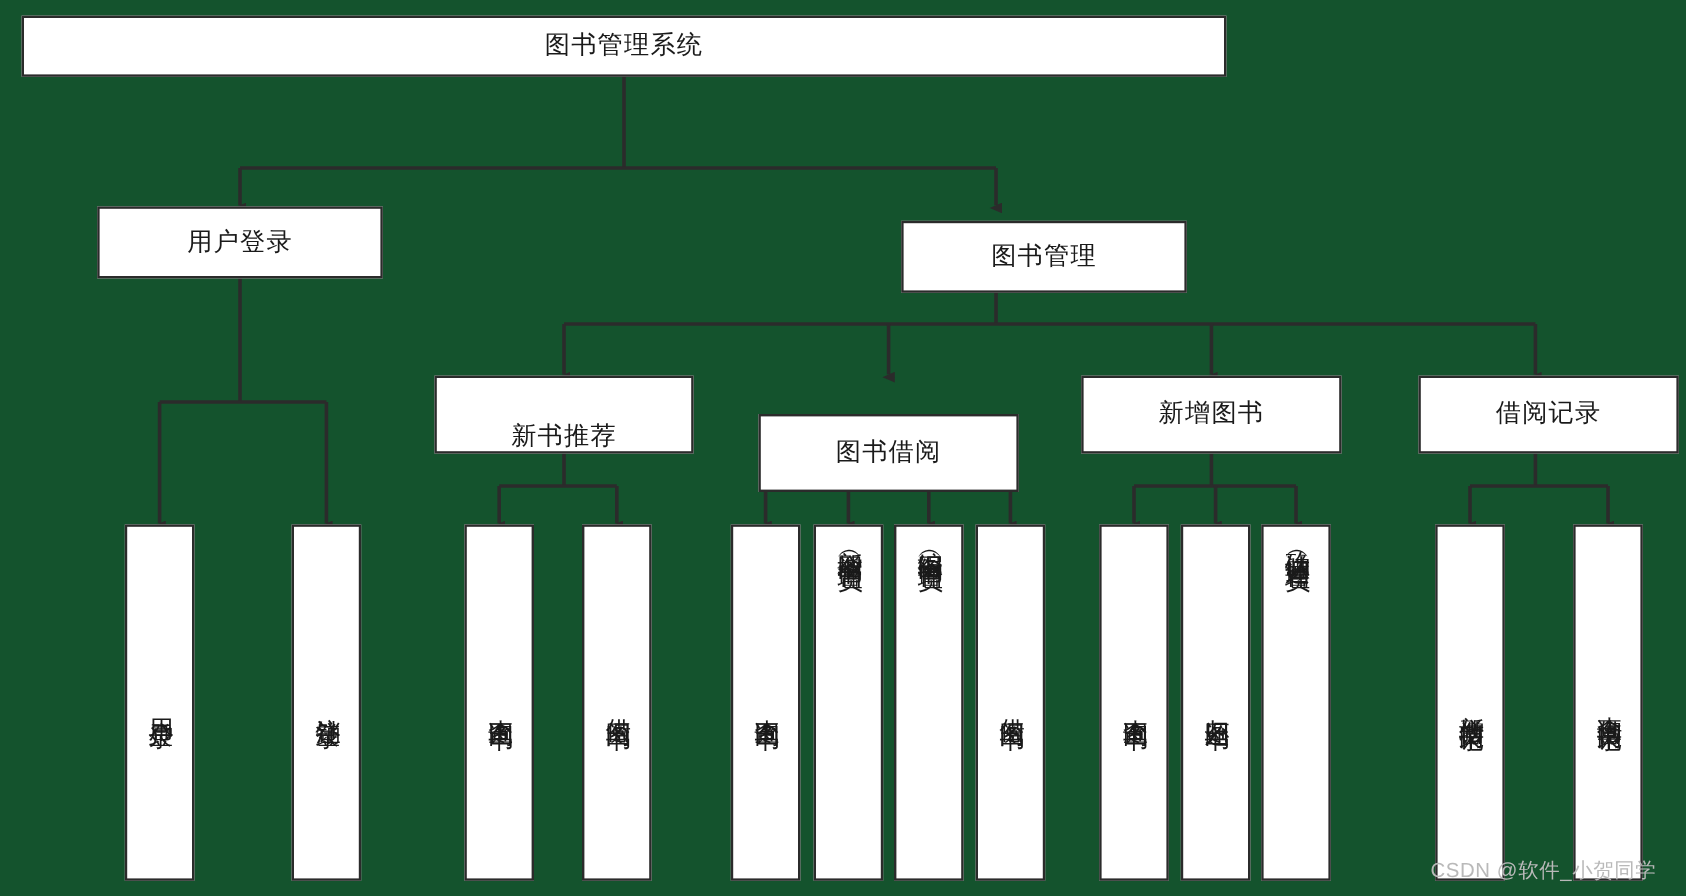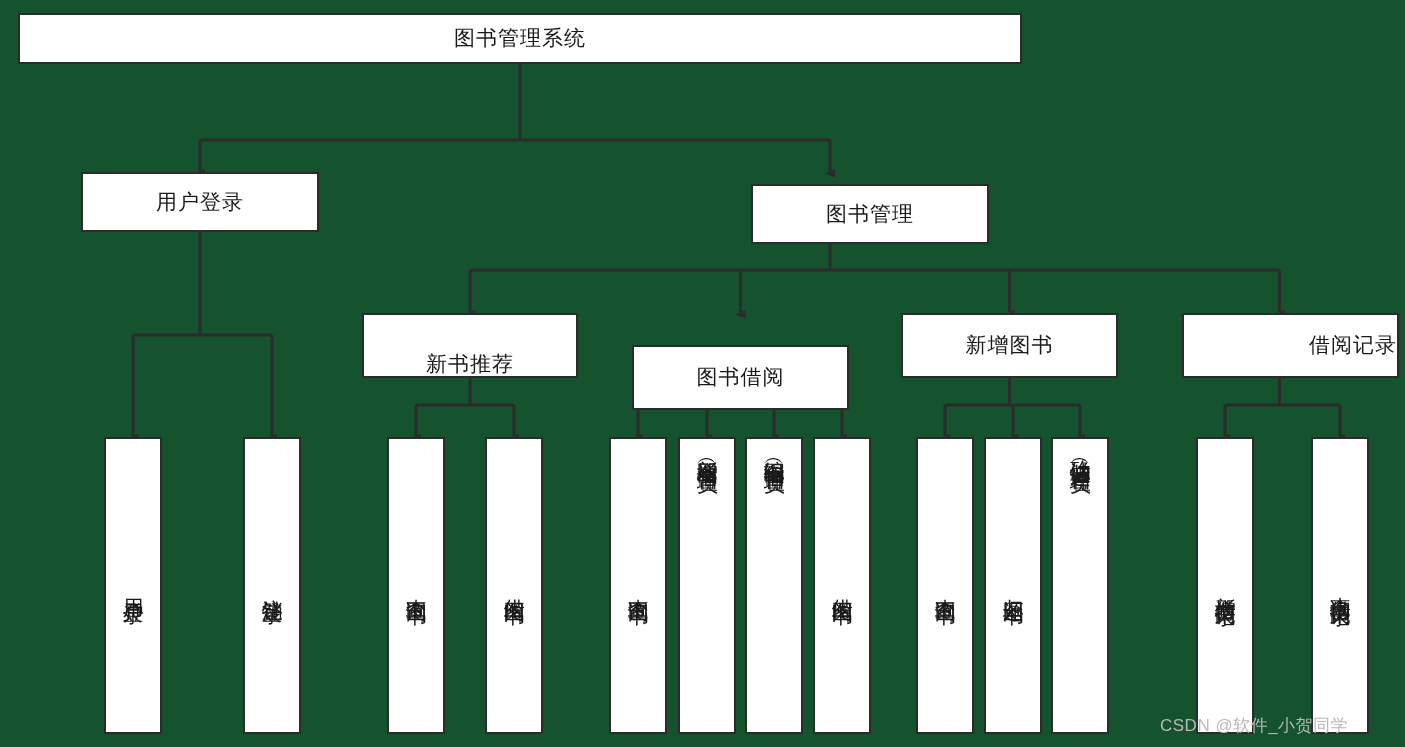--- a/index.html
+++ b/index.html
@@ -129,21 +129,21 @@
       </div>
       <div class="node h" style="left: 362px; top: 313px; width: 216px; height: 65px; align-items: flex-end;">
         <span class="label">新书推荐</span>
       </div>
       <div class="node h" style="left: 632px; top: 313px; width: 217px; height: 65px; margin-top: 32px;">
         <span class="label">图书借阅</span>
       </div>
       <div class="node h" style="left: 901px; top: 313px; width: 217px; height: 65px;">
         <span class="label">新增图书</span>
       </div>
-      <div class="node h" style="left: 1182px; top: 313px; width: 217px; height: 65px; justify-content: flex-end;">
+      <div class="node h" style="left: 1182px; top: 313px; width: 217px; height: 65px;">
         <span class="label">借阅记录</span>
       </div>
       <div class="node v center" style="left: 104px; top: 437px; width: 58px; height: 297px;">
         <span class="label">用户登录</span>
       </div>
       <div class="node v center" style="left: 243px; top: 437px; width: 58px; height: 297px;">
         <span class="label">注销登录</span>
       </div>
       <div class="node v center" style="left: 387px; top: 437px; width: 58px; height: 297px;">
         <span class="label">查询图书</span>
@@ -173,14 +173,14 @@
         <span class="label">确认归还（管理员）</span>
       </div>
       <div class="node v center" style="left: 1196px; top: 437px; width: 58px; height: 297px;">
         <span class="label">新增借阅记录</span>
       </div>
       <div class="node v center" style="left: 1311px; top: 437px; width: 58px; height: 297px;">
         <span class="label">查询借阅记录</span>
       </div>
     </div>
 
-  <div class="watermark" style="left:1160px; top:714px;text-align:center;">CSDN @软件_小贺同学</div>
+  <div class="watermark" style="left:1192px; top:714px;text-align:center;">CSDN @软件_小贺同学</div>
 </div>
 
 </body></html>

